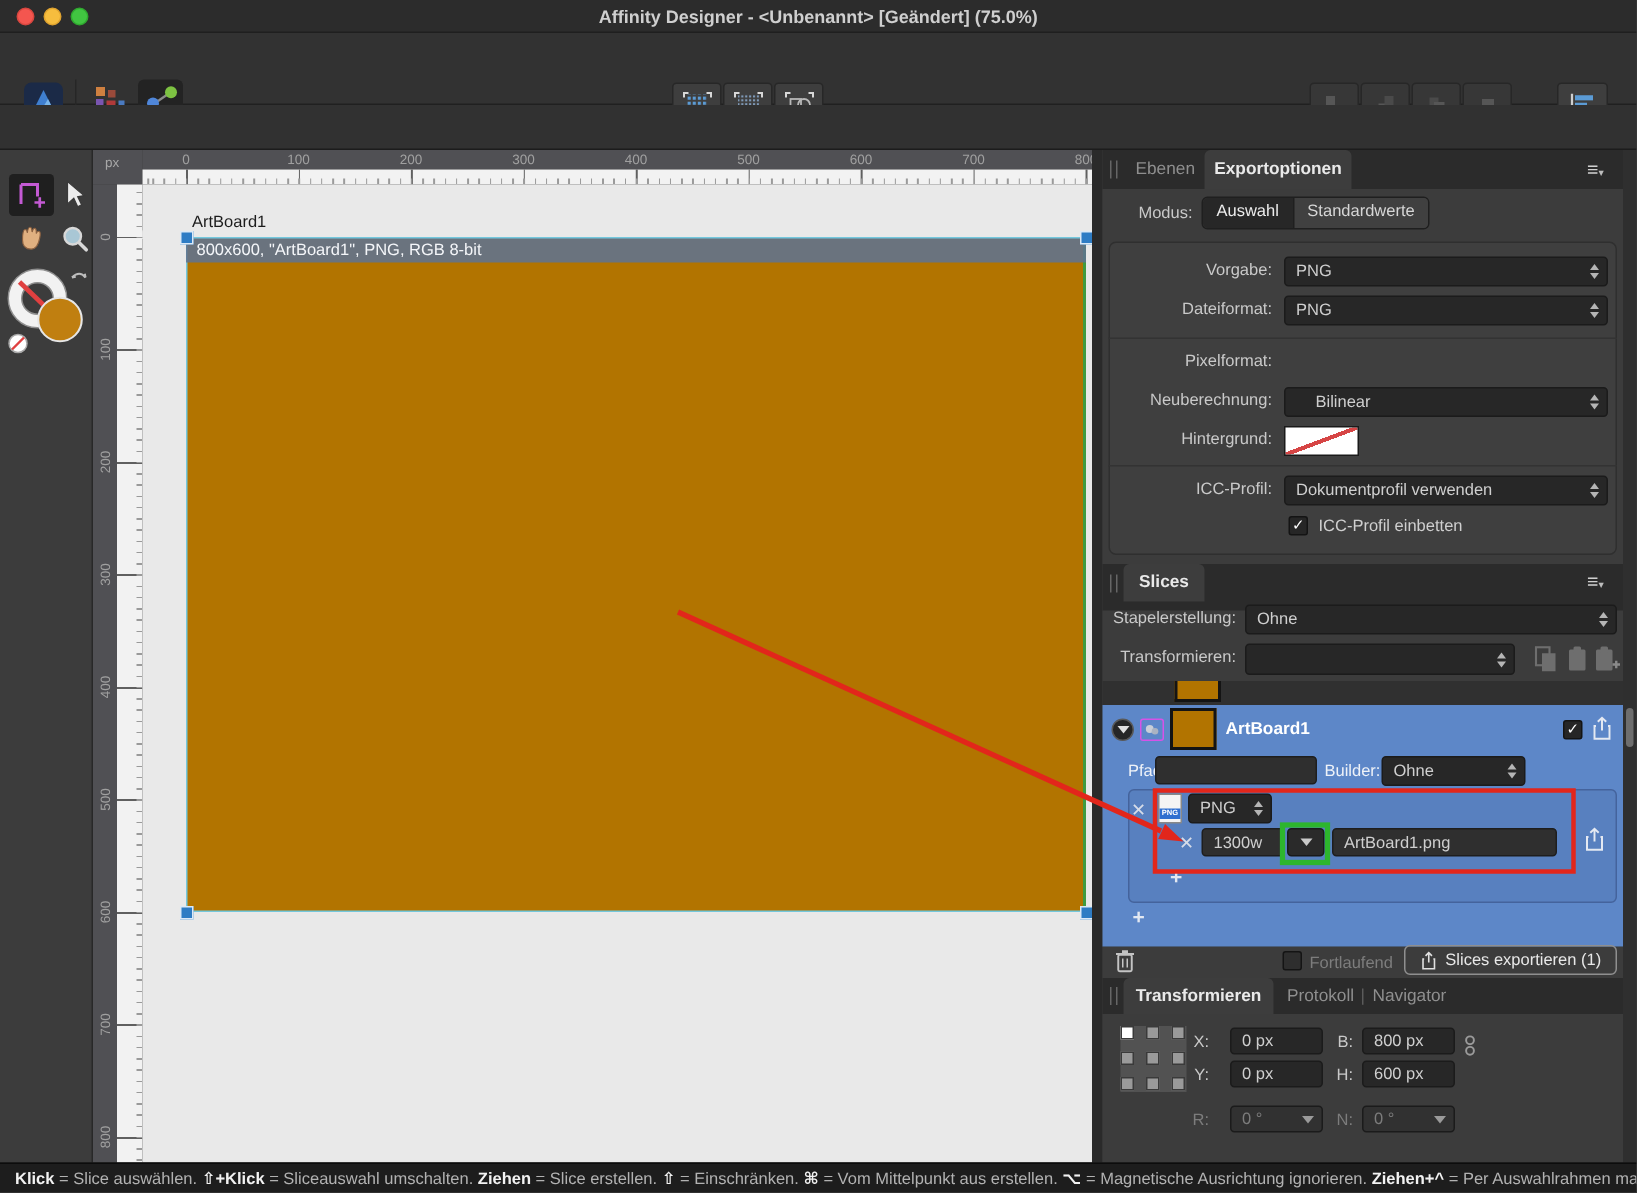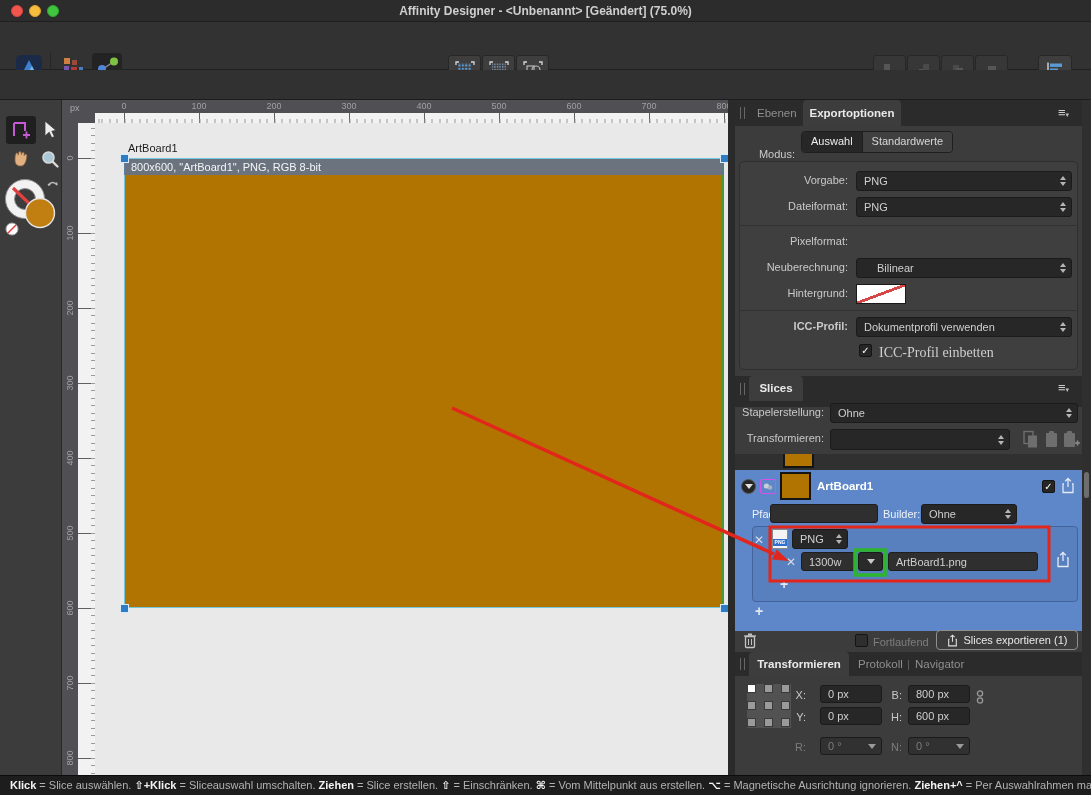--- a/index.html
+++ b/index.html
@@ -287,21 +287,21 @@
 
 <div class="abs" id="rightpanel">
 
   <div class="tabbar" style="top:0;height:26px;">
     <div class="grip" style="top:7px;"></div>
     <div class="tab-inactive" style="left:22px;top:7px;">Ebenen</div>
     <div class="tab-active" style="left:68px;top:0;width:98px;height:26px;line-height:26px;">Exportoptionen</div>
     <div class="hamb" style="left:323px;top:5px;"><span>≡</span><small>▾</small></div>
   </div>
 
-  <div class="rlabel" style="left:0;top:36px;width:60px;margin-top:12px;">Modus:</div>
+  <div class="rlabel" style="left:0;top:36px;width:60px;">Modus:</div>
   <div class="seg" style="left:66px;top:31px;justify-content:center;">
     <div class="on">Auswahl</div>
     <div class="offseg">Standardwerte</div>
   </div>
 
   <div class="abs" id="groupbox"></div>
   <div class="hairline" style="top:125px;"></div>
   <div class="hairline" style="top:210px;"></div>
 
   <div class="rlabel" style="left:0;top:74px;width:113px;">Vorgabe:</div>
@@ -329,30 +329,30 @@
     <span class="val">Bilinear</span>
     <span class="stepper">
         <i class="up"></i>
         <i class="dn"></i>
       </span>
   </div>
 
   <div class="rlabel" style="left:0;top:187px;width:113px;">Hintergrund:</div>
   <div class="abs" style="left:121px;top:184px;width:50px;height:20px;background:#ffffff;border:1px solid #1a1a1a;background-image:linear-gradient(to bottom right,transparent 46%,#d64545 46%,#d64545 54%,transparent 54%);"></div>
 
-  <div class="rlabel" style="left:0;top:220px;width:113px;font-weight:bold;">ICC-Profil:</div>
+  <div class="rlabel" style="left:0;top:220px;width:113px;">ICC-Profil:</div>
   <div class="select" style="left:121px;top:217px;width:216px;height:20px;">
     <span class="val">Dokumentprofil verwenden</span>
     <span class="stepper">
         <i class="up"></i>
         <i class="dn"></i>
       </span>
   </div>
   <div class="cb" style="left:124px;top:244px;"><span>✓</span></div>
-  <div class="abs" style="left:144px;top:245px;font-size:14px;color:#cfcfcf;font-family:Liberation Serif, serif;">ICC-Profil einbetten</div>
+  <div class="abs" style="left:144px;top:245px;font-size:11px;color:#cfcfcf;">ICC-Profil einbetten</div>
 
   <div class="tabbar" style="top:276px;height:31px;">
     <div class="grip" style="top:7px;"></div>
     <div class="tab-active" style="left:14px;top:0;width:54px;height:25px;line-height:25px;">Slices</div>
     <div class="hamb" style="left:323px;top:4px;"><span>≡</span><small>▾</small></div>
   </div>
 
   <div class="rlabel" style="left:0;top:306px;width:89px;">Stapelerstellung:</div>
   <div class="select" style="left:95px;top:303px;width:248px;height:20px;">
     <span class="val">Ohne</span>

